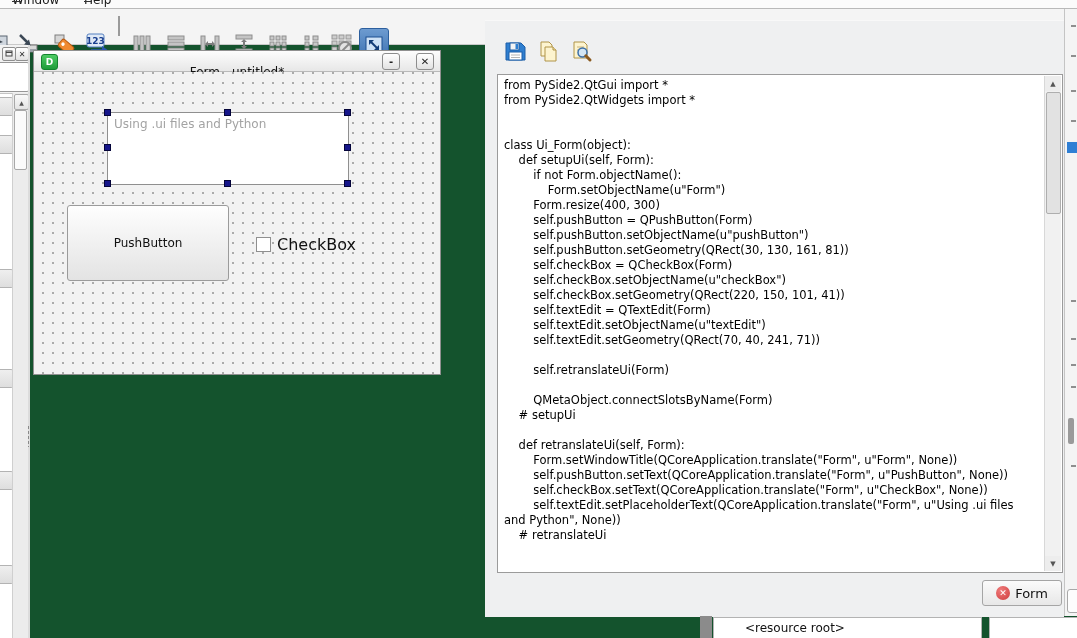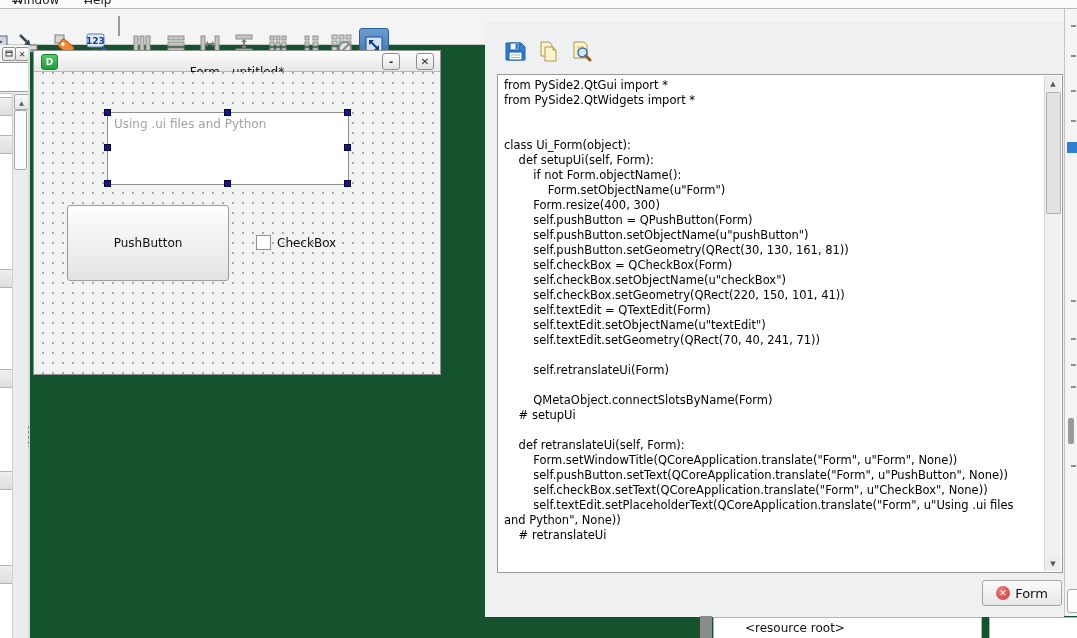--- a/index.html
+++ b/index.html
@@ -50,21 +50,21 @@
              background-image:radial-gradient(#ababab 0.9px,transparent 1px);
              background-size:10px 10px;background-position:4px 6px;}
   .w-textedit{position:absolute;left:73px;top:40px;width:240px;height:71px;background:#fff;border:1px solid #8f8f8f;}
   .placeholder{position:absolute;left:6px;top:4px;font-size:12px;color:#a3a3a3;}
   .handle{position:absolute;width:7px;height:7px;background:#16168a;border:1px solid #04043a;box-sizing:border-box;}
   .w-pushbutton{position:absolute;left:33px;top:133px;width:160px;height:74px;
                 background:linear-gradient(#fefefe,#e3e3e3);border:1px solid #9b9b9b;border-radius:3px;
                 display:flex;align-items:center;justify-content:center;font-size:12px;color:#111;}
   .w-checkbox{position:absolute;left:222px;top:163px;display:flex;align-items:center;gap:6px;}
   .cb-box{width:13px;height:13px;background:#fff;border:1px solid #8f8f8f;}
-  .cb-label{font-size:12px;color:#111;text-align:center;}
+  .cb-label{font-size:16px;color:#111;text-align:center;}
 
   
   .code-dialog{left:485px;top:20px;width:579px;height:596px;background:#eff0f1;border-top:1px solid #f8f8f8;}
   .cd-toolbtn{position:absolute;top:16px;width:28px;height:28px;display:flex;align-items:center;justify-content:center;}
   .code-box{position:absolute;left:12px;top:53px;width:566px;height:499px;background:#fff;border:1px solid #9b9b9b;box-sizing:border-box;}
   .code-text{position:absolute;left:6px;top:3px;right:20px;bottom:3px;margin:0;
              font-family:"DejaVu Sans","Liberation Sans",sans-serif;font-size:11.5px;line-height:15px;
              color:#000;white-space:pre;overflow:hidden;}
   .code-scrollbar{position:absolute;top:1px;right:1px;width:16px;bottom:1px;background:#f1f1f1;border-left:1px solid #d8d8d8;}
   .csb-btn{position:absolute;left:0;width:16px;height:15px;background:#ededed;font-size:7px;color:#555;

